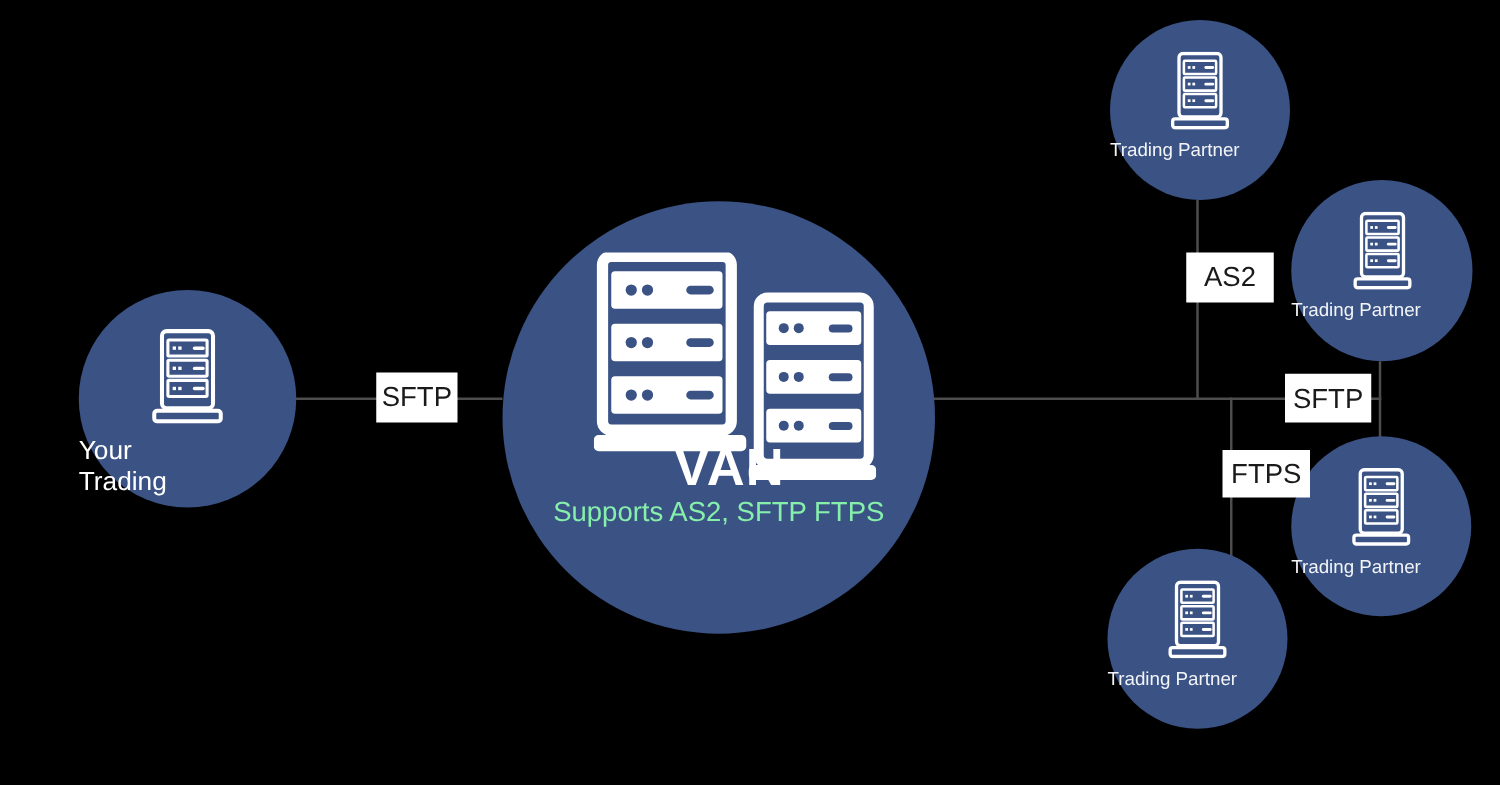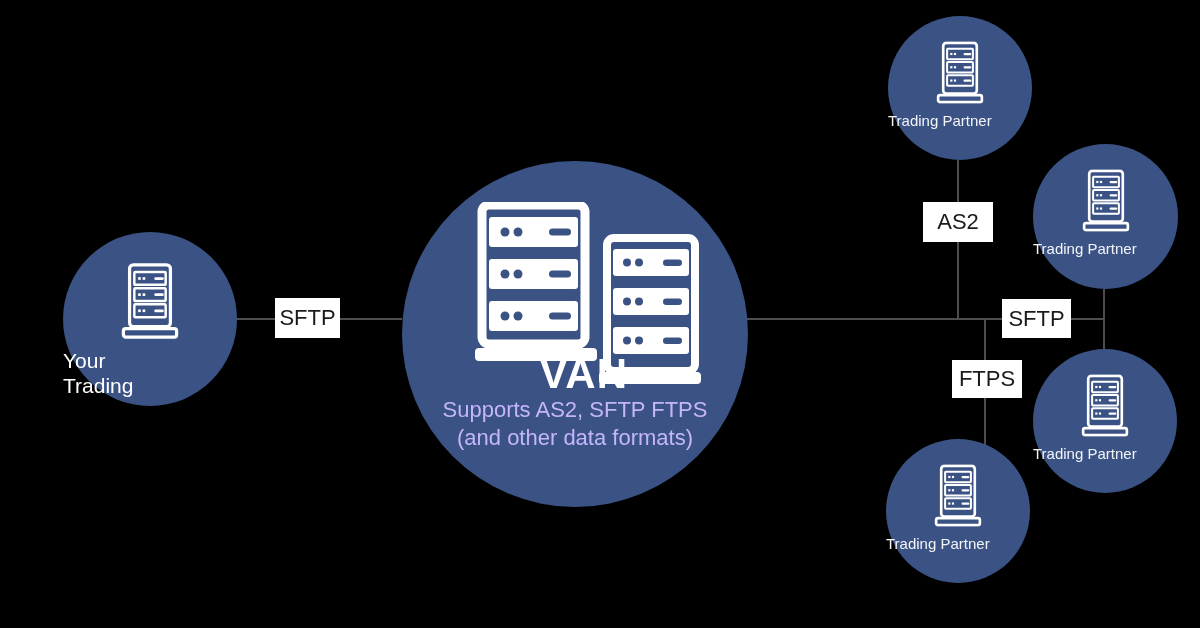--- a/index.html
+++ b/index.html
@@ -56,21 +56,21 @@
     text-align: right;
     color: #ffffff;
     font-size: 42px;
     font-weight: 800;
     letter-spacing: 1px;
   }
   .van-sub {
     position: absolute;
     left: 0; width: 100%;
     text-align: center;
-    color: #c4b5fd;
+    color: #86efac;
     font-size: 22px;
   }
   .van-sub.s1 { top: 236px; }
   .van-sub.s2 { top: 264px; }
   
   .node.partner { width: 144px; height: 144px; }
   .node.partner .icon-wrap { top: 25px; }
   .node.partner .node-label { top: 96px; font-size: 15px; }
   .node.tp1 { left: 888px; top: 16px; }
   .node.tp2 { left: 1033px; top: 144px; width: 145px; height: 145px; }
@@ -79,20 +79,21 @@
   
   .proto-label {
     position: absolute;
     background: #ffffff;
     color: #1a1a1a;
     display: flex;
     align-items: center;
     justify-content: center;
     font-size: 22px;
     z-index: 3;
+    margin-left: 26px;
   }
   .proto-label.sftp-left  { left: 275px; top: 298px; width: 65px; height: 40px; }
   .proto-label.as2        { left: 923px; top: 202px; width: 70px; height: 40px; }
   .proto-label.sftp-right { left: 1002px; top: 299px; width: 69px; height: 39px; }
   .proto-label.ftps       { left: 952px; top: 360px; width: 70px; height: 38px; }
 </style>
 </head>
 <body>
 
 <div class="canvas">
@@ -176,21 +177,20 @@
         <circle cx="152" cy="99.5" r="4"></circle>
           <circle cx="164" cy="99.5" r="4"></circle>
           <rect x="188" y="96.5" width="19" height="6.5" rx="3.2"></rect>
         <circle cx="152" cy="138.5" r="4"></circle>
           <circle cx="164" cy="138.5" r="4"></circle>
           <rect x="188" y="135.5" width="19" height="6.5" rx="3.2"></rect>
       </g>
     </svg>
     <div class="van-title">VAN</div>
     <div class="van-sub s1">Supports AS2, SFTP FTPS</div>
-    <div class="van-sub s2">(and other data formats)</div>
   </div>
 
   <div class="node partner tp1">
     <div class="icon-wrap">
       <svg width="50" height="63" viewBox="0 0 64 80">
           <use href="#server-outline"></use>
         </svg>
     </div>
     <div class="node-label">Trading Partner</div>
   </div>

